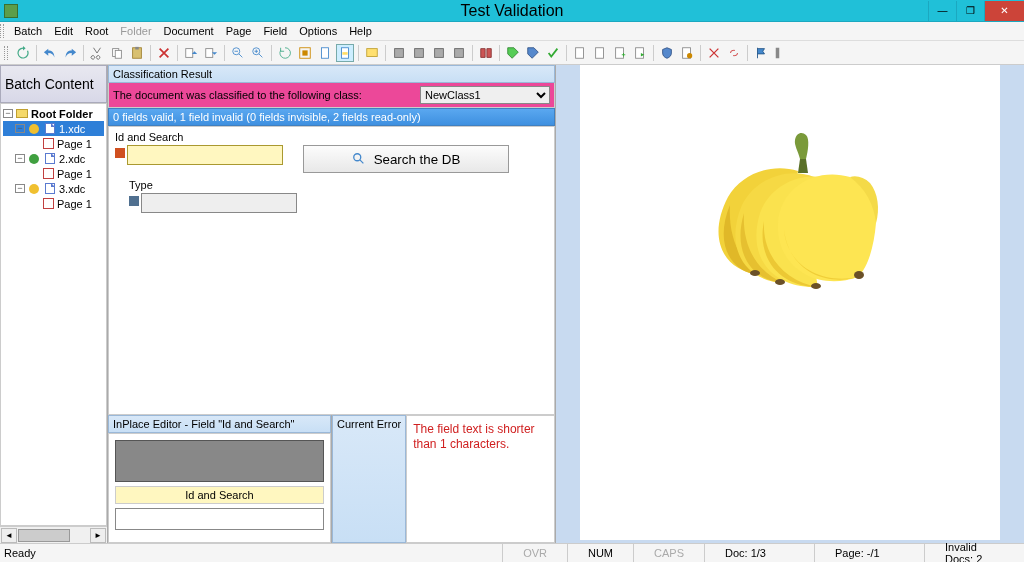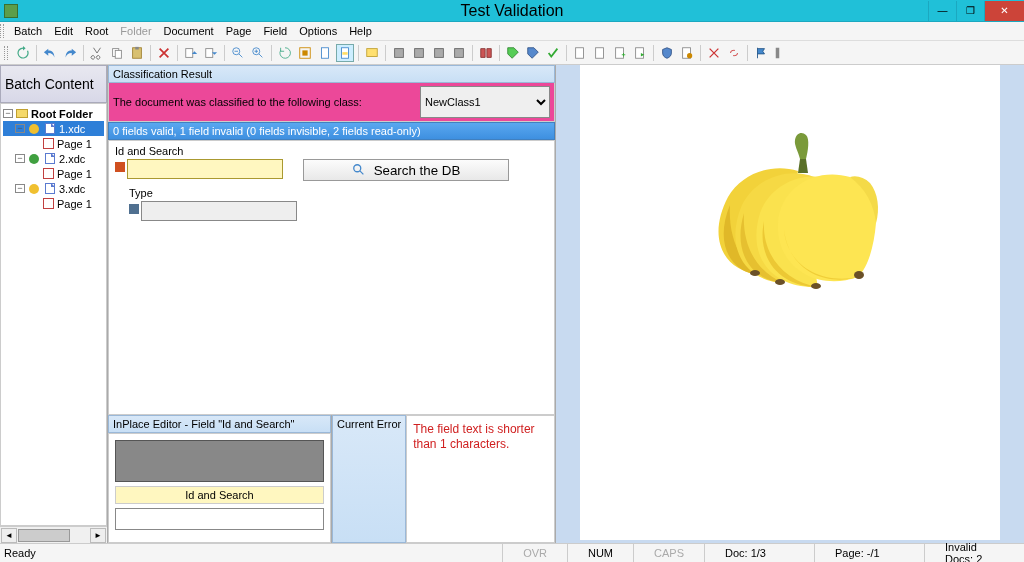--- a/index.html
+++ b/index.html
@@ -32,34 +32,34 @@
 .doc-blue::before { content: ""; position: absolute; right: -1px; top: -1px; border: 2px solid transparent; border-left-color: #5a7ad0; border-bottom-color: #5a7ad0; }
 .doc-red { width: 11px; height: 11px; background: #fff; border: 1px solid #c04040; }
 .doc-status { width: 10px; height: 10px; border-radius: 50%; display: inline-block; }
 .hscroll { height: 17px; background: #f0f0f0; border-top: 1px solid #ccc; position: relative; }
 .hscroll-thumb { position: absolute; left: 18px; width: 52px; height: 13px; top: 2px; background: #ccc; border: 1px solid #999; }
 .hscroll-btn { position: absolute; width: 16px; height: 15px; top: 1px; background: #eee; border: 1px solid #bbb; text-align: center; font-size: 8px; line-height: 13px; }
 
 .midpanel { width: 448px; display: flex; flex-direction: column; border-right: 1px solid #aaa; }
 .class-header { background: linear-gradient(#d8e8f8, #c8dff5); border: 1px solid #9ab8d8; padding: 2px 4px; font-size: 11px; }
 .class-body { display: flex; align-items: center; padding: 3px 4px; background: #ec4899; border: 1px solid #ccc; border-top: none; }
-.class-select { margin-left: auto; width: 130px; font-size: 11px; border: 1px solid #888; height: 32px; }
+.class-select { margin-left: auto; width: 130px; font-size: 11px; border: 1px solid #888; height: 18px; }
 .valid-header { background: linear-gradient(#5aa8f0, #3e90e0); color: #fff; padding: 2px 4px; font-size: 11px; border: 1px solid #4080c0; }
 .form-area { flex: 1; background: #fff; border: 1px solid #ccc; padding: 4px 6px; overflow: auto; }
 .form-row { display: flex; gap: 20px; margin-bottom: 6px; }
 .form-col { display: flex; flex-direction: column; }
 .form-label { font-size: 11px; margin-bottom: 2px; }
 .form-field-wrap { display: flex; align-items: flex-start; gap: 2px; }
 .fstatus { width: 10px; height: 10px; margin-top: 3px; }
 .fstatus.err { background: #d05020; }
 .fstatus.lock { background: #507090; }
 .finput { border: 1px solid #888; height: 20px; padding: 1px 3px; font-size: 11px; }
 .finput.highlight { background: #fff7c0; border: 1px solid #aa9930; width: 156px; }
 .finput.ro { background: #eee; width: 156px; }
-.searchbtn { width: 206px; height: 22px; background: linear-gradient(#fcfcfc,#e8e8e8); border: 1px solid #999; display: flex; align-items: center; justify-content: center; gap: 8px; cursor: pointer; margin-top: 14px; }
+.searchbtn { width: 206px; height: 28px; background: linear-gradient(#fcfcfc,#e8e8e8); border: 1px solid #999; display: flex; align-items: center; justify-content: center; gap: 8px; cursor: pointer; margin-top: 14px; }
 .searchbtn-icon { width: 14px; height: 14px; }
 
 .bottom-split { display: flex; height: 128px; }
 .inplace-panel { width: 224px; display: flex; flex-direction: column; border-right: 1px solid #aaa; }
 .inplace-body { flex: 1; background: #fff; border: 1px solid #ccc; padding: 6px; display: flex; flex-direction: column; gap: 4px; }
 .ip-img { height: 42px; background: #888; border: 1px solid #555; }
 .ip-label { background: #fff7c0; border: 1px solid #ccc; text-align: center; padding: 2px; font-size: 11px; }
 .ip-input { border: 1px solid #888; height: 22px; padding: 2px 3px; background: #fff; }
 .error-panel { flex: 1; display: flex; }
 .error-body { flex: 1; background: #fff; border: 1px solid #ccc; padding: 6px; }

